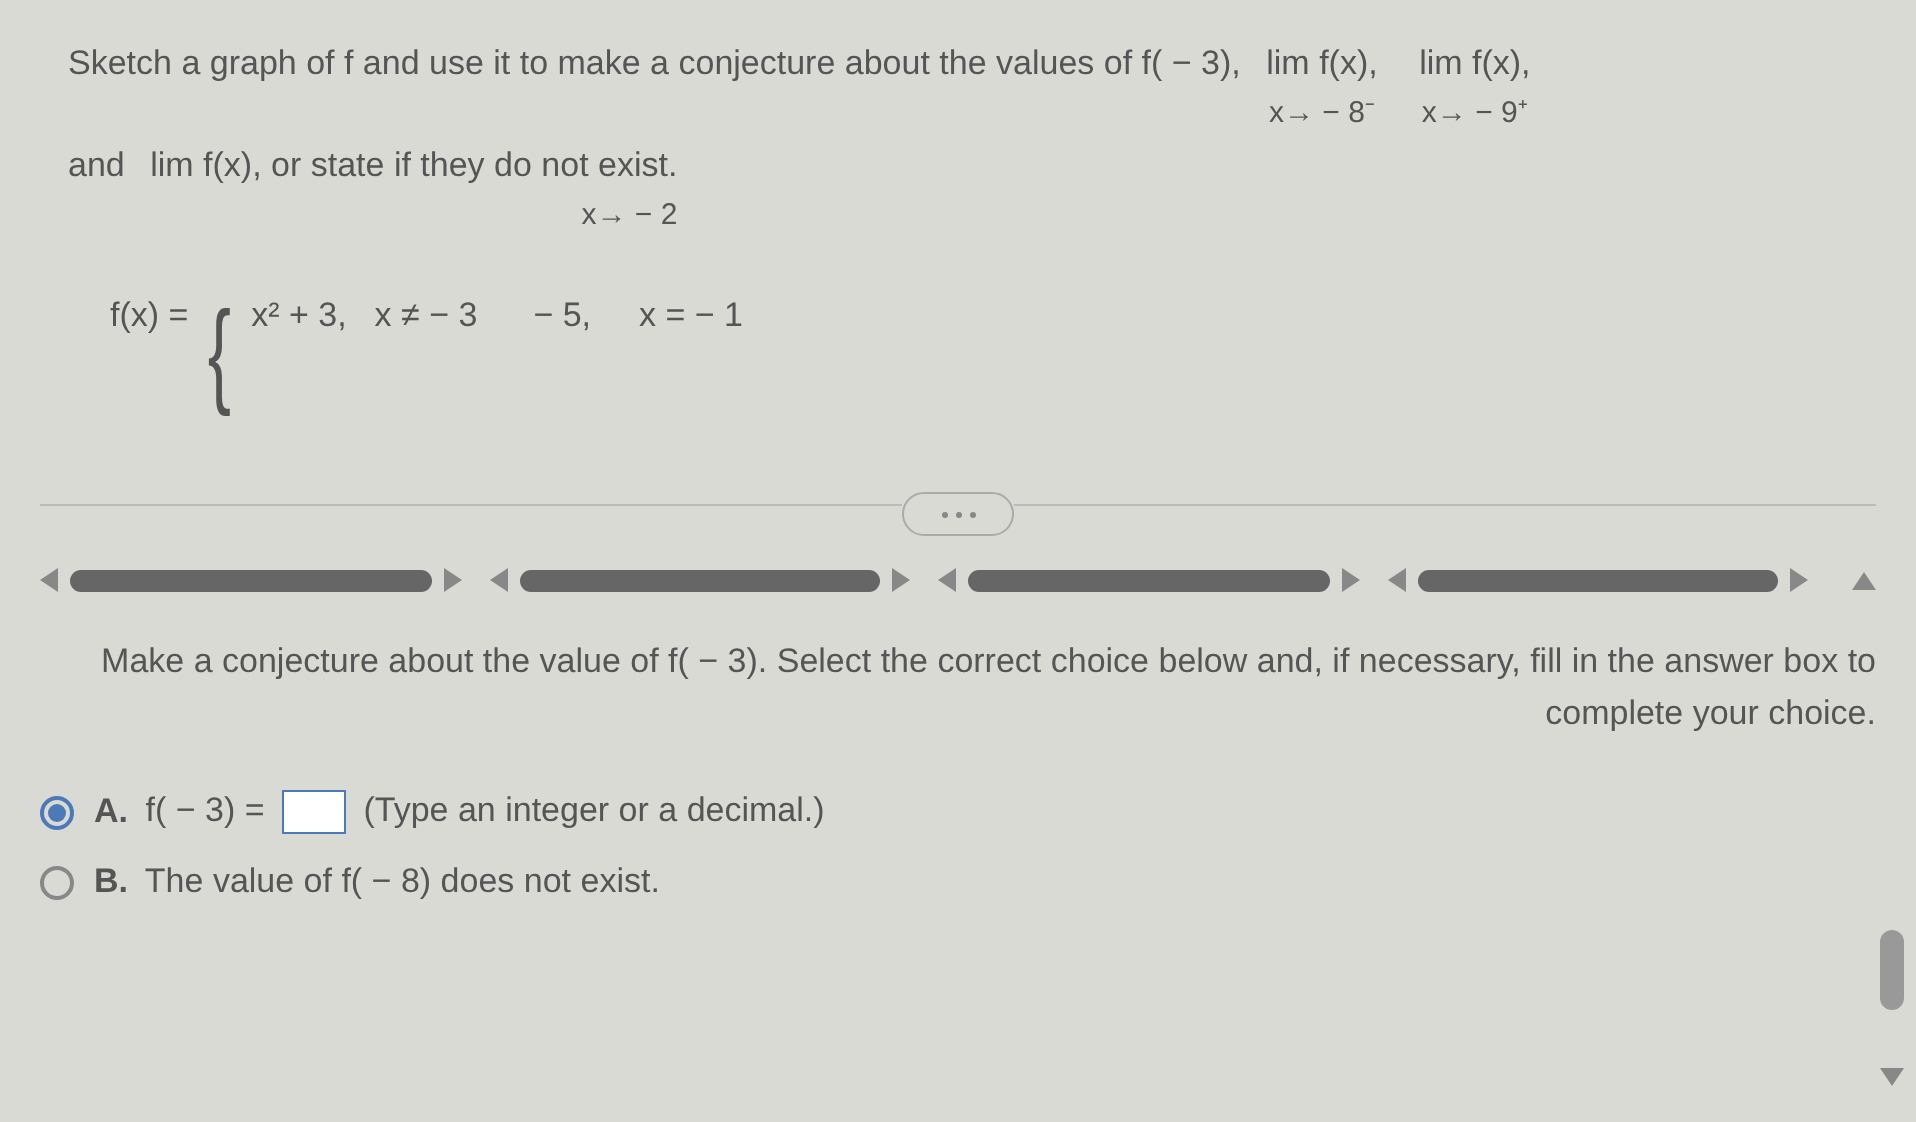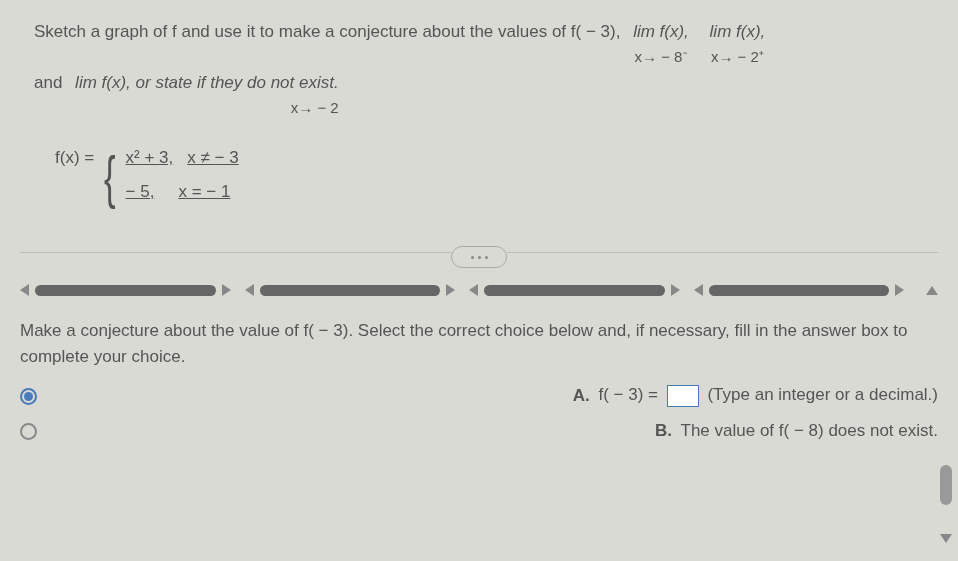--- a/index.html
+++ b/index.html
@@ -8,63 +8,63 @@
       height: 561px;
       background: #dadad5;
       font-family: Arial, sans-serif;
       font-size: 17px;
       color: #555;
       padding: 18px 20px;
       position: relative;
     }
     .problem-text { line-height: 1.6; margin-left: 14px; }
     .limit-block { display: inline-block; vertical-align: top; text-align: center; margin: 0 8px; }
-    .limit-top { display: block; font-style: italic; }
+    .limit-top { display: block; }
     .limit-bot { display: block; font-size: 15px; }
     .piecewise { display: flex; align-items: flex-start; margin: 28px 0 30px 35px; }
     .brace { font-size: 58px; font-weight: 100; line-height: 58px; margin: 0 6px; color: #555; transform: scaleX(0.6); }
-    .cases { display: flex; flex-direction: column; gap: 14px; text-decoration: underline; }
+    .cases { display: flex; flex-direction: row; gap: 28px; }
     .case-row { display: flex; gap: 14px; }
     .divider-dots {
       width: 56px; height: 22px; border: 1px solid #aaa; border-radius: 11px;
       background: #dadad5; display: flex; align-items: center; justify-content: center;
       gap: 4px; margin: 0 auto 10px; position: relative; top: 10px;
     }
     .divider-dots span { width: 3px; height: 3px; background: #888; border-radius: 50%; }
     .hr-wrap { display: flex; align-items: center; margin: 8px 0 16px; }
     .hr-line { flex: 1; height: 1px; background: #bbb; }
     .slider-row { display: flex; gap: 14px; align-items: center; margin-bottom: 18px; }
     .slider-group { display: flex; align-items: center; gap: 6px; flex: 1; }
     .tri { width: 0; height: 0; border-top: 6px solid transparent; border-bottom: 6px solid transparent; }
     .tri-l { border-right: 9px solid #888; }
     .tri-r { border-left: 9px solid #888; }
     .bar { flex: 1; height: 11px; background: #666; border-radius: 6px; }
     .tri-up { width: 0; height: 0; border-left: 6px solid transparent; border-right: 6px solid transparent; border-bottom: 9px solid #888; margin-left: 8px; }
-    .question2 { margin: 22px 0 16px; line-height: 1.5; }
-    .choice { display: flex; align-items: center; gap: 10px; margin: 14px 0; justify-content: space-between; }
+    .question2 { margin: 22px 0 26px; line-height: 1.5; text-align: right; }
+    .choice { display: flex; align-items: center; gap: 10px; margin: 14px 0; }
     .radio { width: 17px; height: 17px; border: 2px solid #4a7ab8; border-radius: 50%; display: flex; align-items: center; justify-content: center; flex-shrink: 0; }
     .radio.sel::after { content: ""; width: 9px; height: 9px; background: #4a7ab8; border-radius: 50%; }
     .radio.unsel { border-color: #888; }
     .label-strong { font-weight: bold; margin-right: 4px; }
     .input-box { display: inline-block; width: 32px; height: 22px; border: 1px solid #4a7ab8; background: #fff; vertical-align: middle; margin: 0 4px; }
     .scroll-stub { position: absolute; right: 6px; bottom: 56px; width: 12px; height: 40px; background: #999; border-radius: 6px; }
     .tri-dn { position: absolute; right: 6px; bottom: 18px; width: 0; height: 0; border-left: 6px solid transparent; border-right: 6px solid transparent; border-top: 9px solid #888; }
   </style>
 </head>
 <body>
 
 <div class="problem-text">
   <span>Sketch a graph of f and use it to make a conjecture about the values of f( − 3),</span>
   <span class="limit-block">
     <span class="limit-top">lim   f(x),</span>
     <span class="limit-bot">x→ − 8⁻</span>
   </span>
   <span class="limit-block">
     <span class="limit-top">lim   f(x),</span>
-    <span class="limit-bot">x→ − 2⁺</span>
+    <span class="limit-bot">x→ − 9⁺</span>
   </span>
   <br>
   <span>and</span>
   <span class="limit-block" style="text-align:right;">
     <span class="limit-top">lim   f(x), or state if they do not exist.</span>
     <span class="limit-bot">x→ − 2</span>
   </span>
 </div>
 
 <div class="piecewise">

